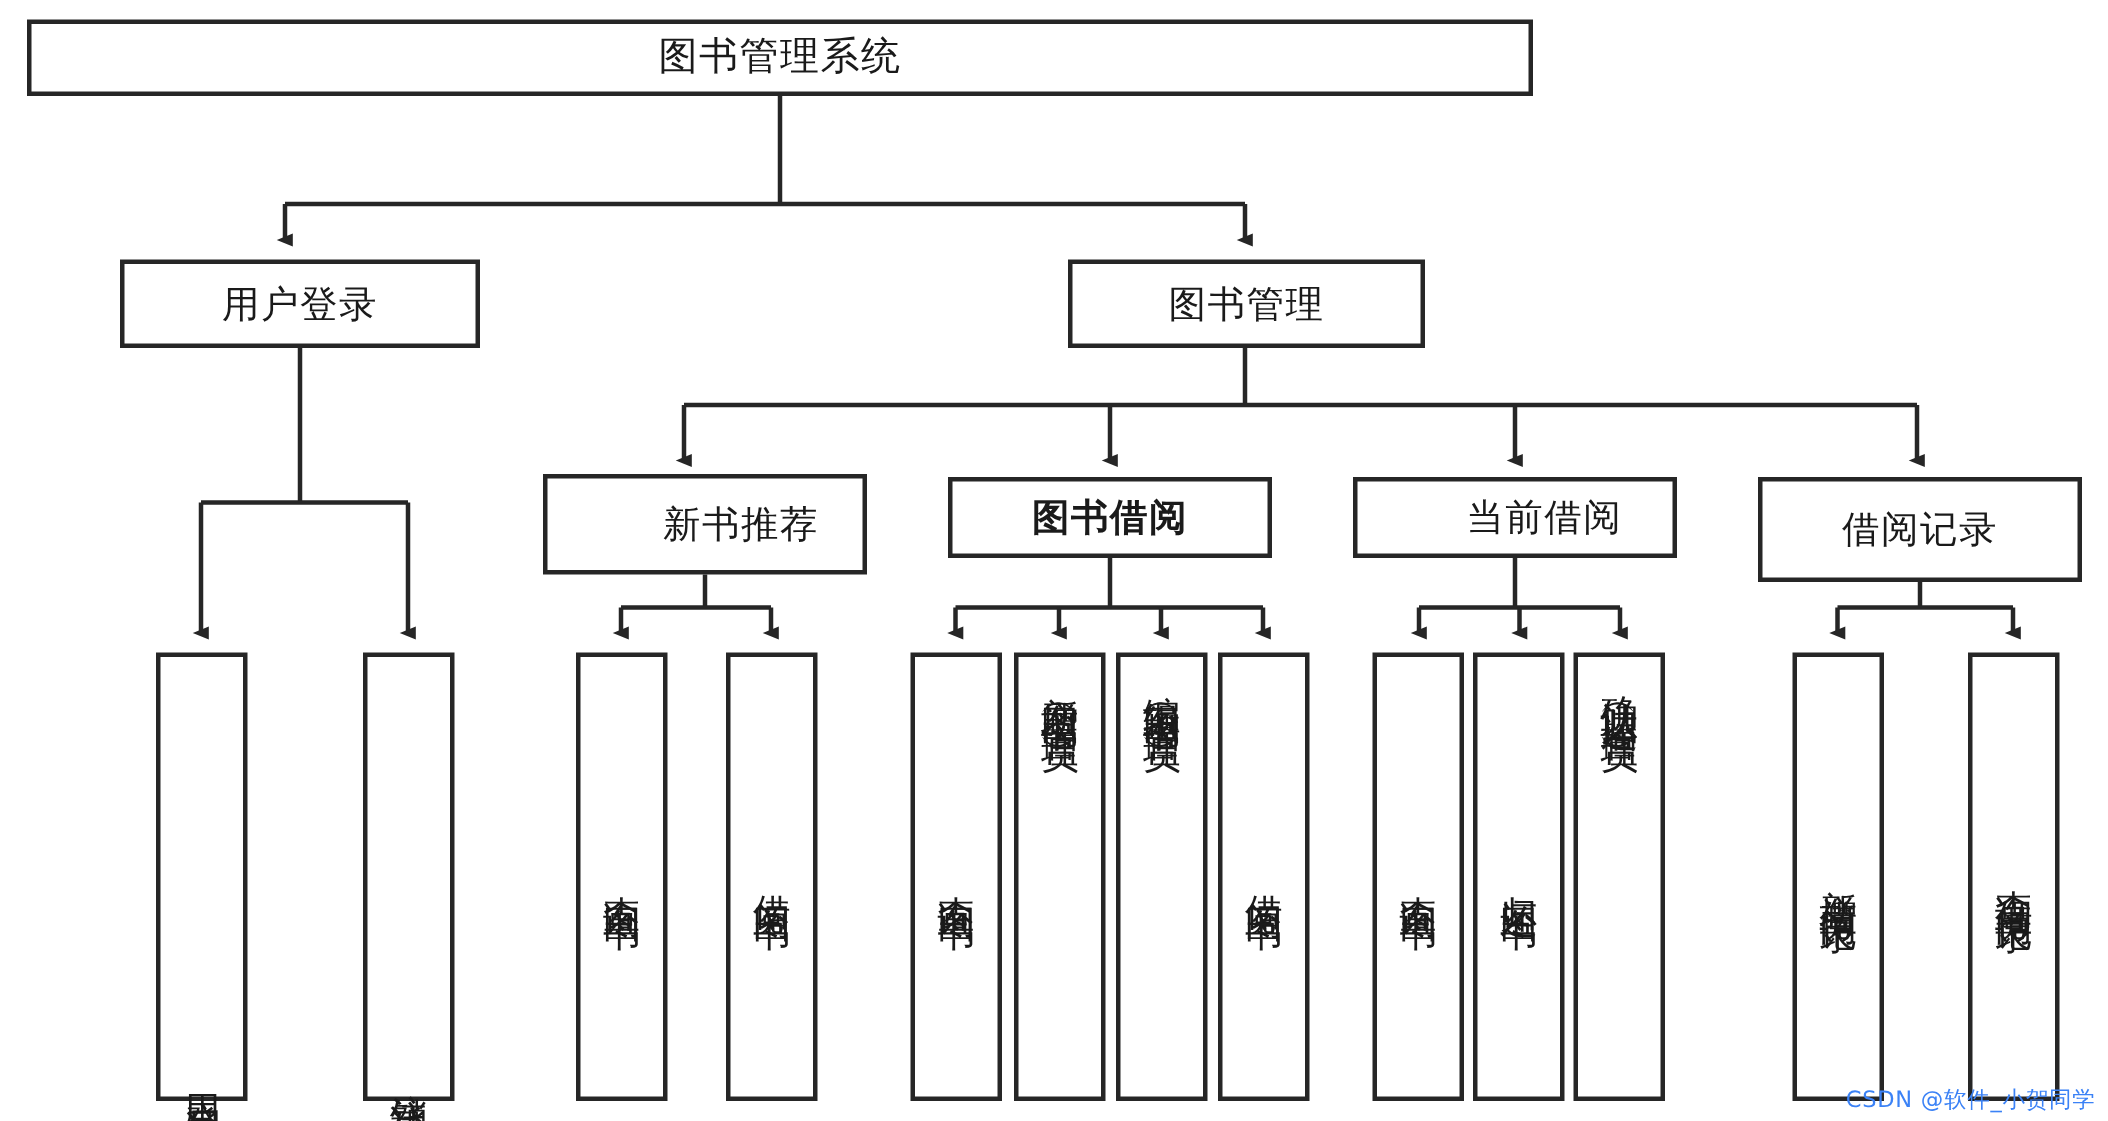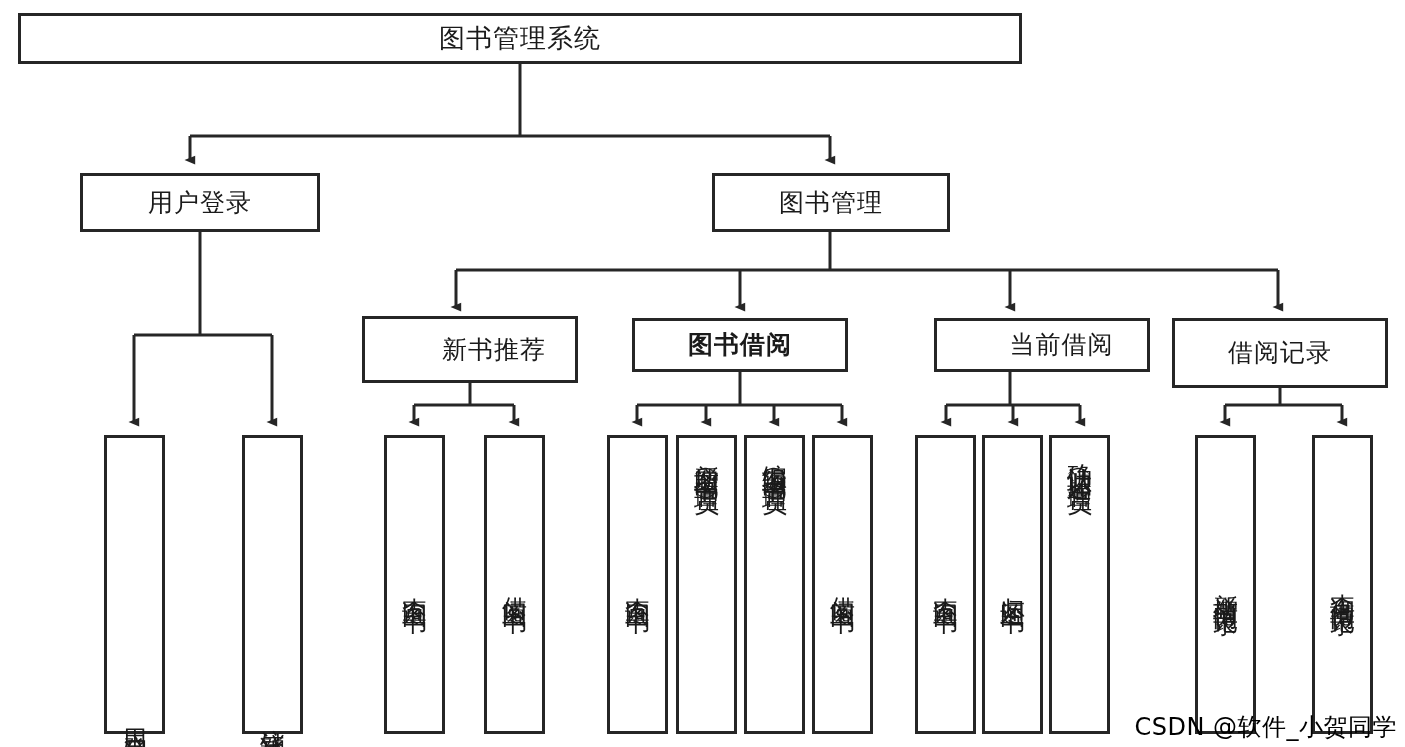--- a/index.html
+++ b/index.html
@@ -55,22 +55,22 @@
   .node.v.align-bottom{
     align-items:flex-end;
   }
   .node.v.align-top{
     align-items:flex-start;
   }
   .watermark{
     position:absolute;
     right:8px;
     bottom:4px;
-    font-size:24px;
-    color:#000000;
+    font-size:15px;
+    color:#3b82f6;
     white-space:nowrap;
     letter-spacing:0.5px;
   }
 </style>
 </head>
 <body>
 
 <div id="diagram">
 
   <svg class="connectors" viewBox="0 0 1405 747" width="1405" height="747" xmlns="http://www.w3.org/2000/svg">
@@ -133,21 +133,21 @@
   <div class="node h" style="left:712px;top:173px;width:238px;height:59px;">
     <span>图书管理</span>
   </div>
 
   <div class="node h" style="left:362px;top:316px;width:216px;height:67px;padding-left:48px;">
     <span>新书推荐</span>
   </div>
   <div class="node h" style="left:632px;top:318px;width:216px;height:54px;font-weight:bold;">
     <span>图书借阅</span>
   </div>
-  <div class="node h" style="left:934px;top:318px;width:216px;height:54px;padding-left:39px;">
+  <div class="node h" style="left:902px;top:318px;width:216px;height:54px;padding-left:39px;">
     <span>当前借阅</span>
   </div>
   <div class="node h" style="left:1172px;top:318px;width:216px;height:70px;">
     <span>借阅记录</span>
   </div>
 
   <div class="node v align-bottom" style="left:104px;top:435px;width:61px;height:299px;">
     <span class="vtext">用户登录</span>
   </div>
   <div class="node v align-bottom" style="left:242px;top:435px;width:61px;height:299px;">

